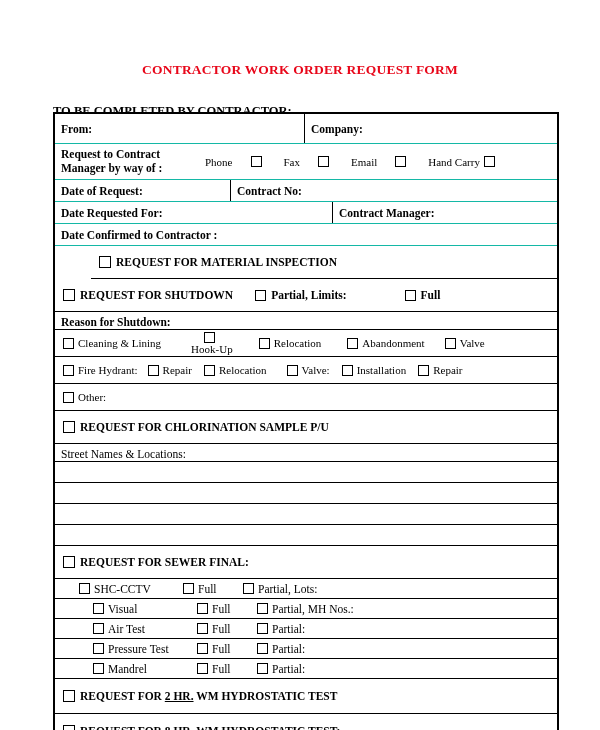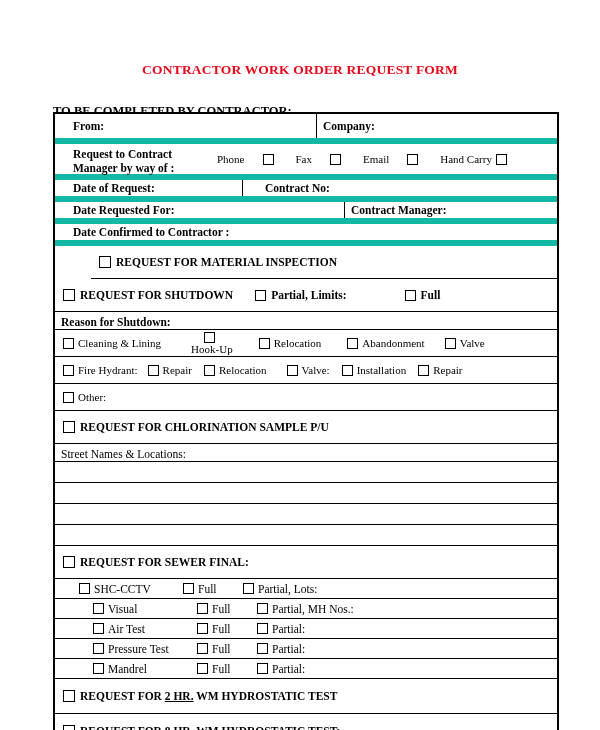--- a/index.html
+++ b/index.html
@@ -40,23 +40,22 @@
     position: absolute;
     left: 53px;
     top: 112px;
     width: 506px;
     border: 2px solid #000;
     box-sizing: border-box;
     background: #fff;
   }
   .row {
     display: flex;
-    border-bottom: 6px solid #14b8a6;
-    box-sizing: border-box;
-    padding-left: 12px;
+    border-bottom: 1px solid #14b8a6;
+    box-sizing: border-box;
   }
   .row:last-child { border-bottom: none; }
   .cell {
     padding: 4px 6px;
     font-size: 11.5px;
     box-sizing: border-box;
     display: flex;
     align-items: center;
   }
   .cell.b { font-weight: bold; }
@@ -178,21 +177,21 @@
           <span class="lbl" style="margin-left:0;margin-right:18px;">Email</span>
           <span class="cb"></span>
         </div>
         <div class="opt" style="margin-right:0;">
           <span class="lbl" style="margin-left:0;margin-right:4px;">Hand Carry</span>
           <span class="cb"></span>
         </div>
       </div>
     </div>
 
-    <div class="row" style="height:22px;gap:16px;">
+    <div class="row" style="height:22px;">
       <div class="cell b divider-r" style="width:176px;">
         <span>Date of Request:</span>
       </div>
       <div class="cell b grow">
         <span>Contract No:</span>
       </div>
     </div>
 
     <div class="row" style="height:22px;">
       <div class="cell b divider-r" style="width:278px;">

